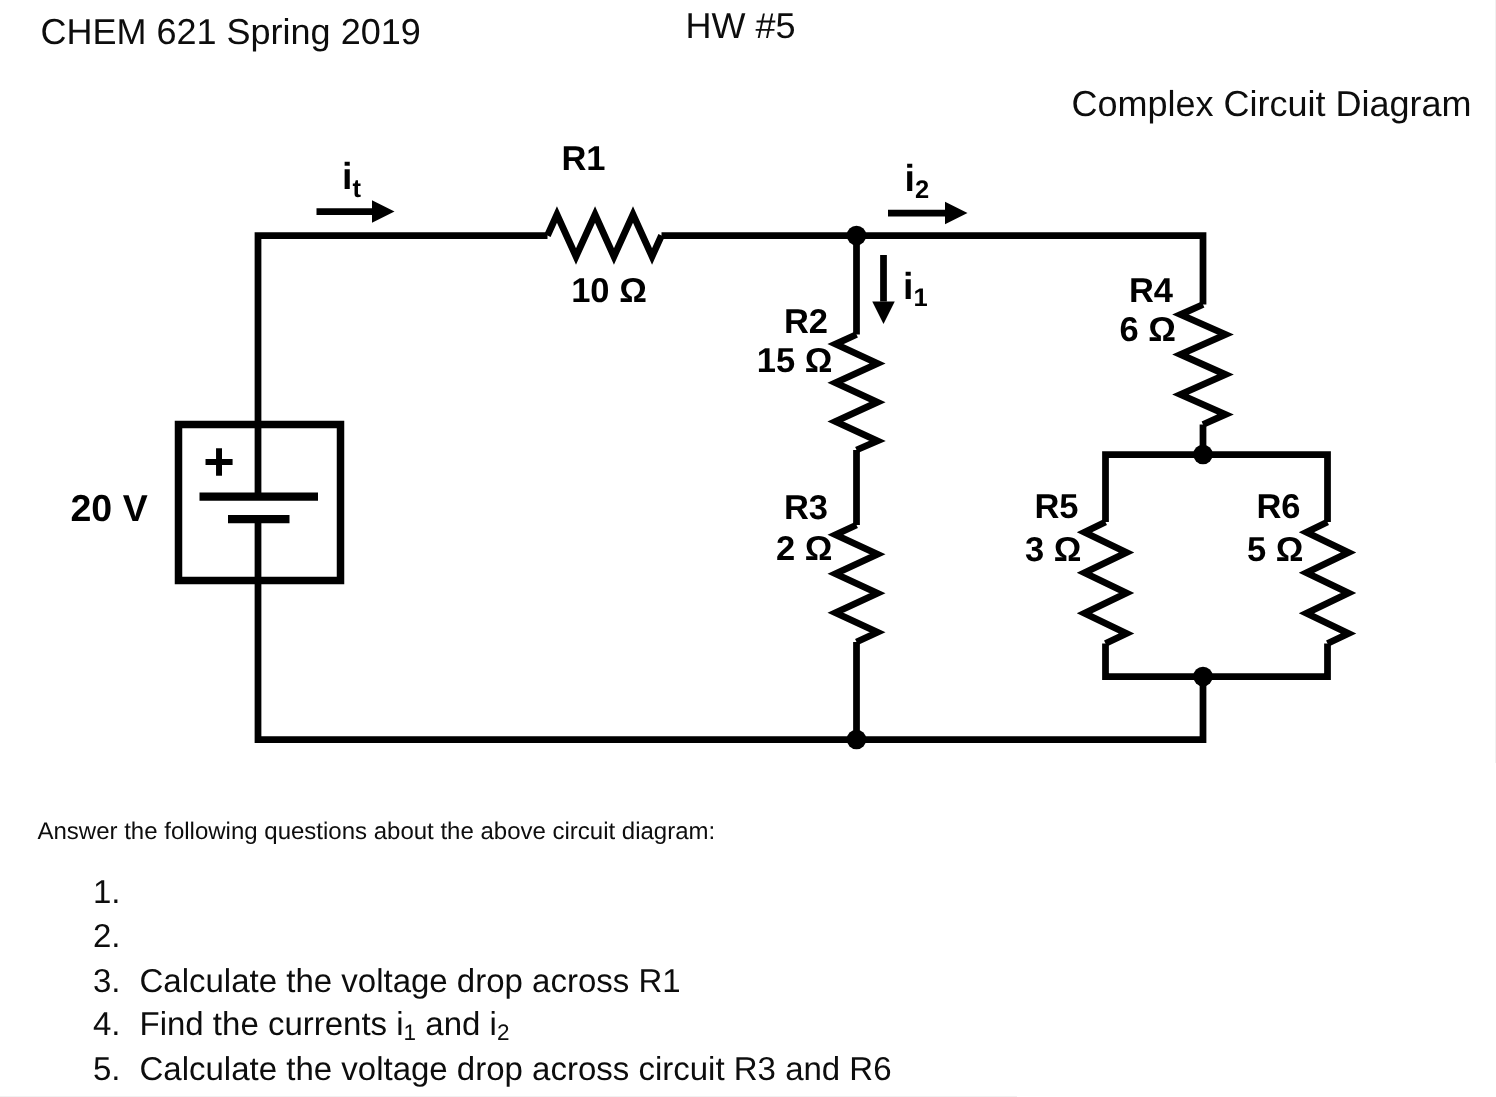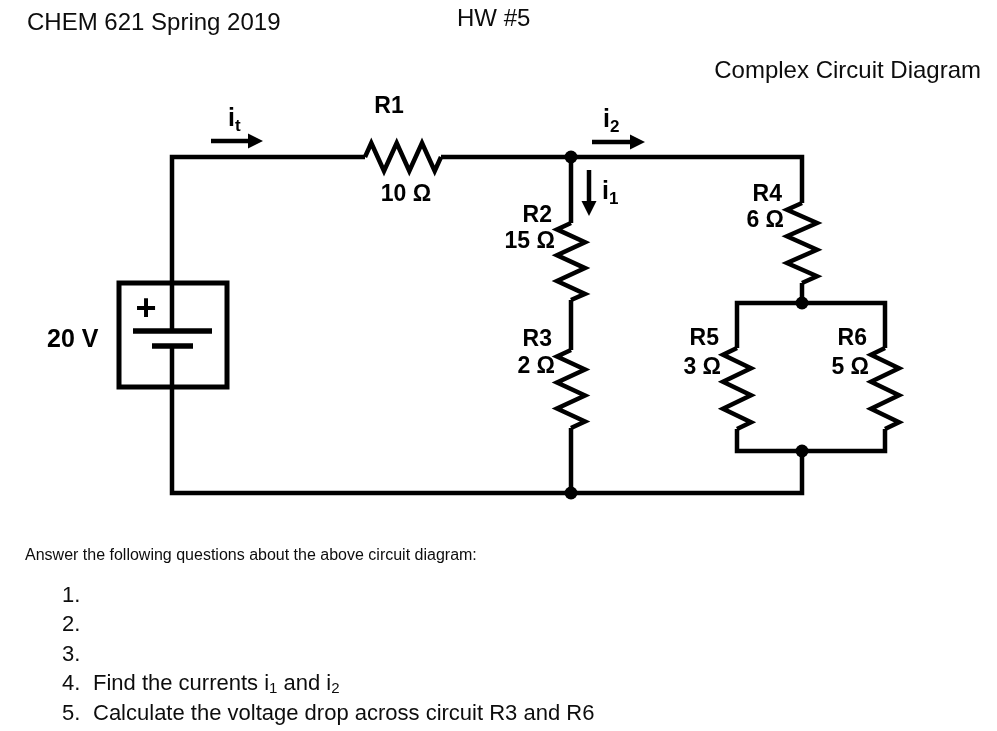--- a/index.html
+++ b/index.html
@@ -106,20 +106,21 @@
 
   <div class="q-list">
     <div class="q-item">
       <span class="q-num">1.</span>
     </div>
     <div class="q-item">
       <span class="q-num">2.</span>
     </div>
     <div class="q-item">
       <span class="q-num">3.</span>
+      <span class="q-text"><span>Calculate the voltage drop across R1</span><sub></sub><span></span><sub></sub><span></span></span>
     </div>
     <div class="q-item">
       <span class="q-num">4.</span>
       <span class="q-text"><span>Find the currents i</span><sub>1</sub><span> and i</span><sub>2</sub><span></span></span>
     </div>
     <div class="q-item">
       <span class="q-num">5.</span>
       <span class="q-text"><span>Calculate the voltage drop across circuit R3 and R6</span><sub></sub><span></span><sub></sub><span></span></span>
     </div>
   </div>

